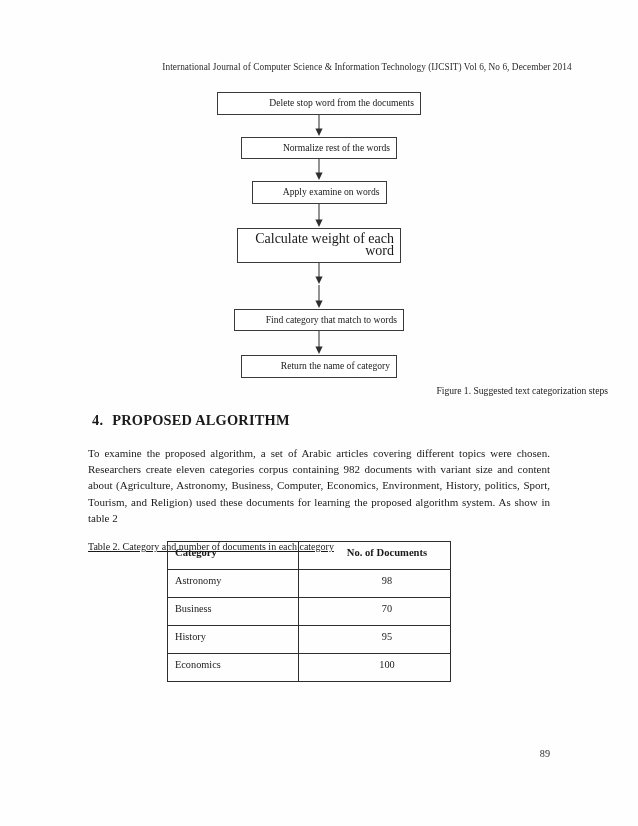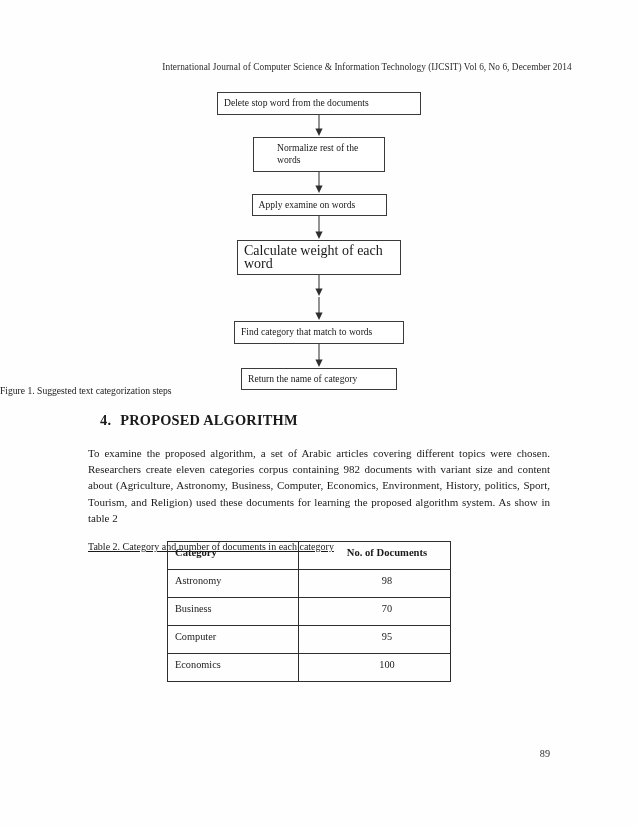--- a/index.html
+++ b/index.html
@@ -44,64 +44,64 @@
     left: 0;
     width: 638px;
   }
   .fc-row {
     display: flex;
     justify-content: center;
   }
   .fc-box {
     border: 1px solid #3a3a3a;
     background: #ffffff;
-    text-align: left;
+    text-align: right;
     font-size: 9.6px;
     line-height: 12.5px;
     color: #181818;
     padding: 4px 6px;
     box-sizing: border-box;
     white-space: pre-line;
   }
   .fc-box.w1 { width: 204px; }
-  .fc-box.w2 { width: 132px; padding-left: 23px; }
+  .fc-box.w2 { width: 156px; padding-left: 23px; }
   .fc-box.w3 { width: 135px; }
   .fc-box.w4 { width: 164px; font-size: 14px; }
   .fc-box.w5 { width: 216px; padding: 5px 6px; }
   .fc-box.w6 { width: 170px; }
   .fc-box.w7 { width: 156px; }
 
   .fc-arrow {
     width: 100%;
     display: flex;
     justify-content: center;
   }
   .fc-arrow svg { display: block; }
 
   .fig-caption {
     position: absolute;
     top: 385px;
-    left: 0;
+    left: 8px;
     width: 600px;
-    text-align: left;
+    text-align: right;
     font-size: 9.6px;
     color: #1a1a1a;
   }
 
   
   .content {
     position: absolute;
     left: 88px;
     top: 412px;
     width: 462px;
   }
   h2.section-title {
     font-size: 14.4px;
     font-weight: bold;
-    margin: 0 0 16px 12px;
+    margin: 0 0 16px 4px;
     letter-spacing: 0.2px;
   }
   h2.section-title .num { margin-right: 9px; }
   p.body-text {
     margin: 0;
     font-size: 11px;
     line-height: 16.2px;
     text-align: justify;
     text-justify: inter-word;
   }
@@ -242,21 +242,21 @@
     <tbody>
       <tr>
         <td class="col-cat">Astronomy</td>
         <td class="col-num">98</td>
       </tr>
       <tr>
         <td class="col-cat">Business</td>
         <td class="col-num">70</td>
       </tr>
       <tr>
-        <td class="col-cat">Computer</td>
+        <td class="col-cat">History</td>
         <td class="col-num">95</td>
       </tr>
       <tr>
         <td class="col-cat">Economics</td>
         <td class="col-num">100</td>
       </tr>
     </tbody>
   </table>
 
   <div class="page-number">89</div>

